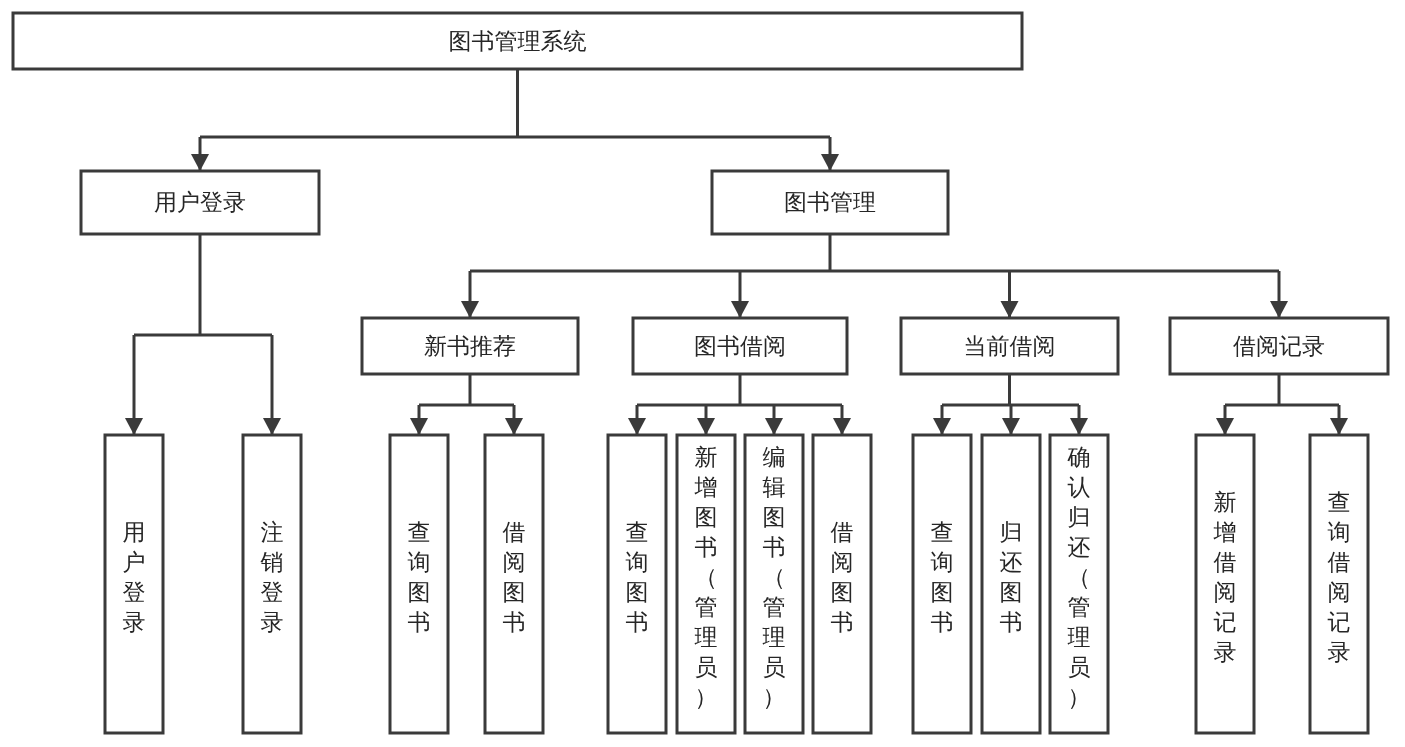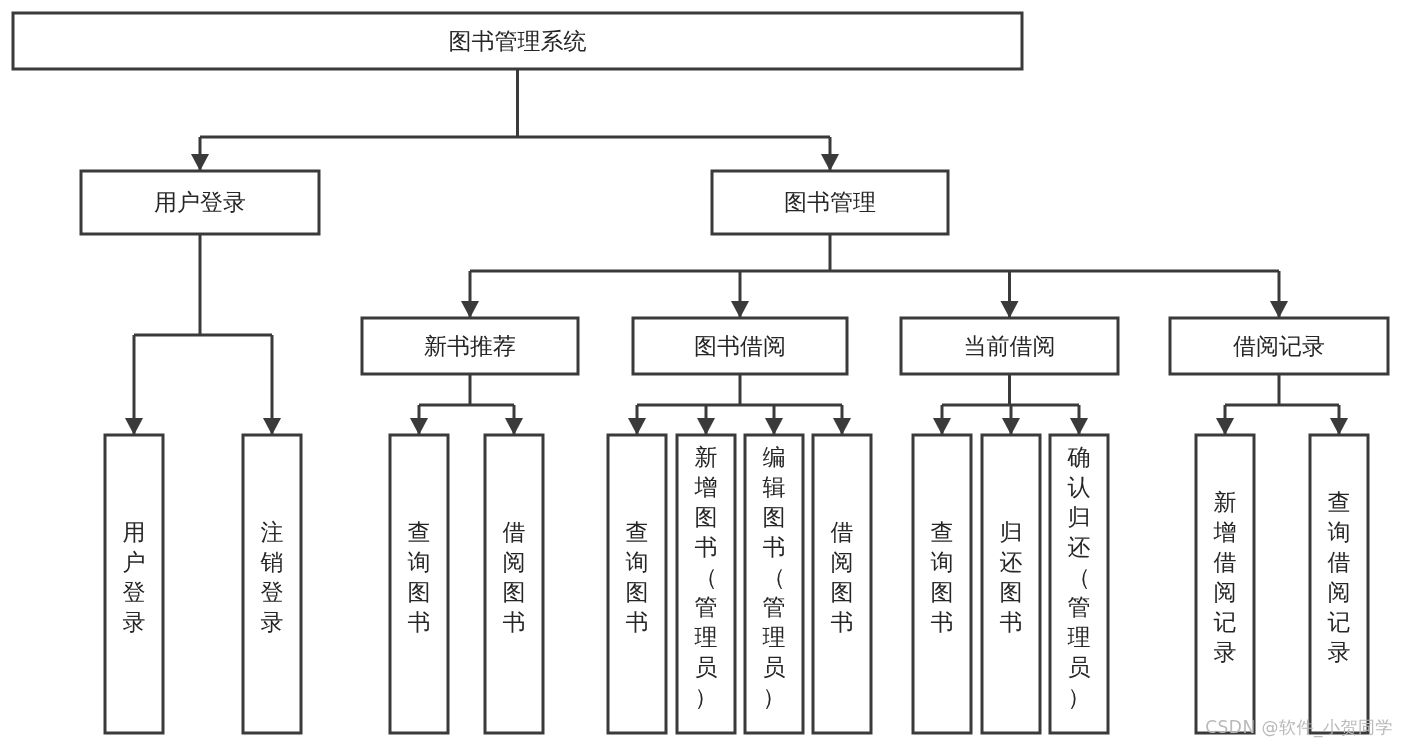--- a/index.html
+++ b/index.html
@@ -206,14 +206,13 @@
         <g>
           <rect x="1196" y="435" width="58" height="298" class="node-box leaf"></rect>
           <text x="1225" y="510" class="node-label-v"><tspan x="1225" dy="0">新</tspan><tspan x="1225" dy="30">增</tspan><tspan x="1225" dy="30">借</tspan><tspan x="1225" dy="30">阅</tspan><tspan x="1225" dy="30">记</tspan><tspan x="1225" dy="30">录</tspan></text>
         </g>
         <g>
           <rect x="1310" y="435" width="58" height="298" class="node-box leaf"></rect>
           <text x="1339" y="510" class="node-label-v"><tspan x="1339" dy="0">查</tspan><tspan x="1339" dy="30">询</tspan><tspan x="1339" dy="30">借</tspan><tspan x="1339" dy="30">阅</tspan><tspan x="1339" dy="30">记</tspan><tspan x="1339" dy="30">录</tspan></text>
         </g>
       </g>
     </svg>
-  <div class="watermark">CSDN @软件_小贺同学</div>
 </div>
 
 </body></html>

